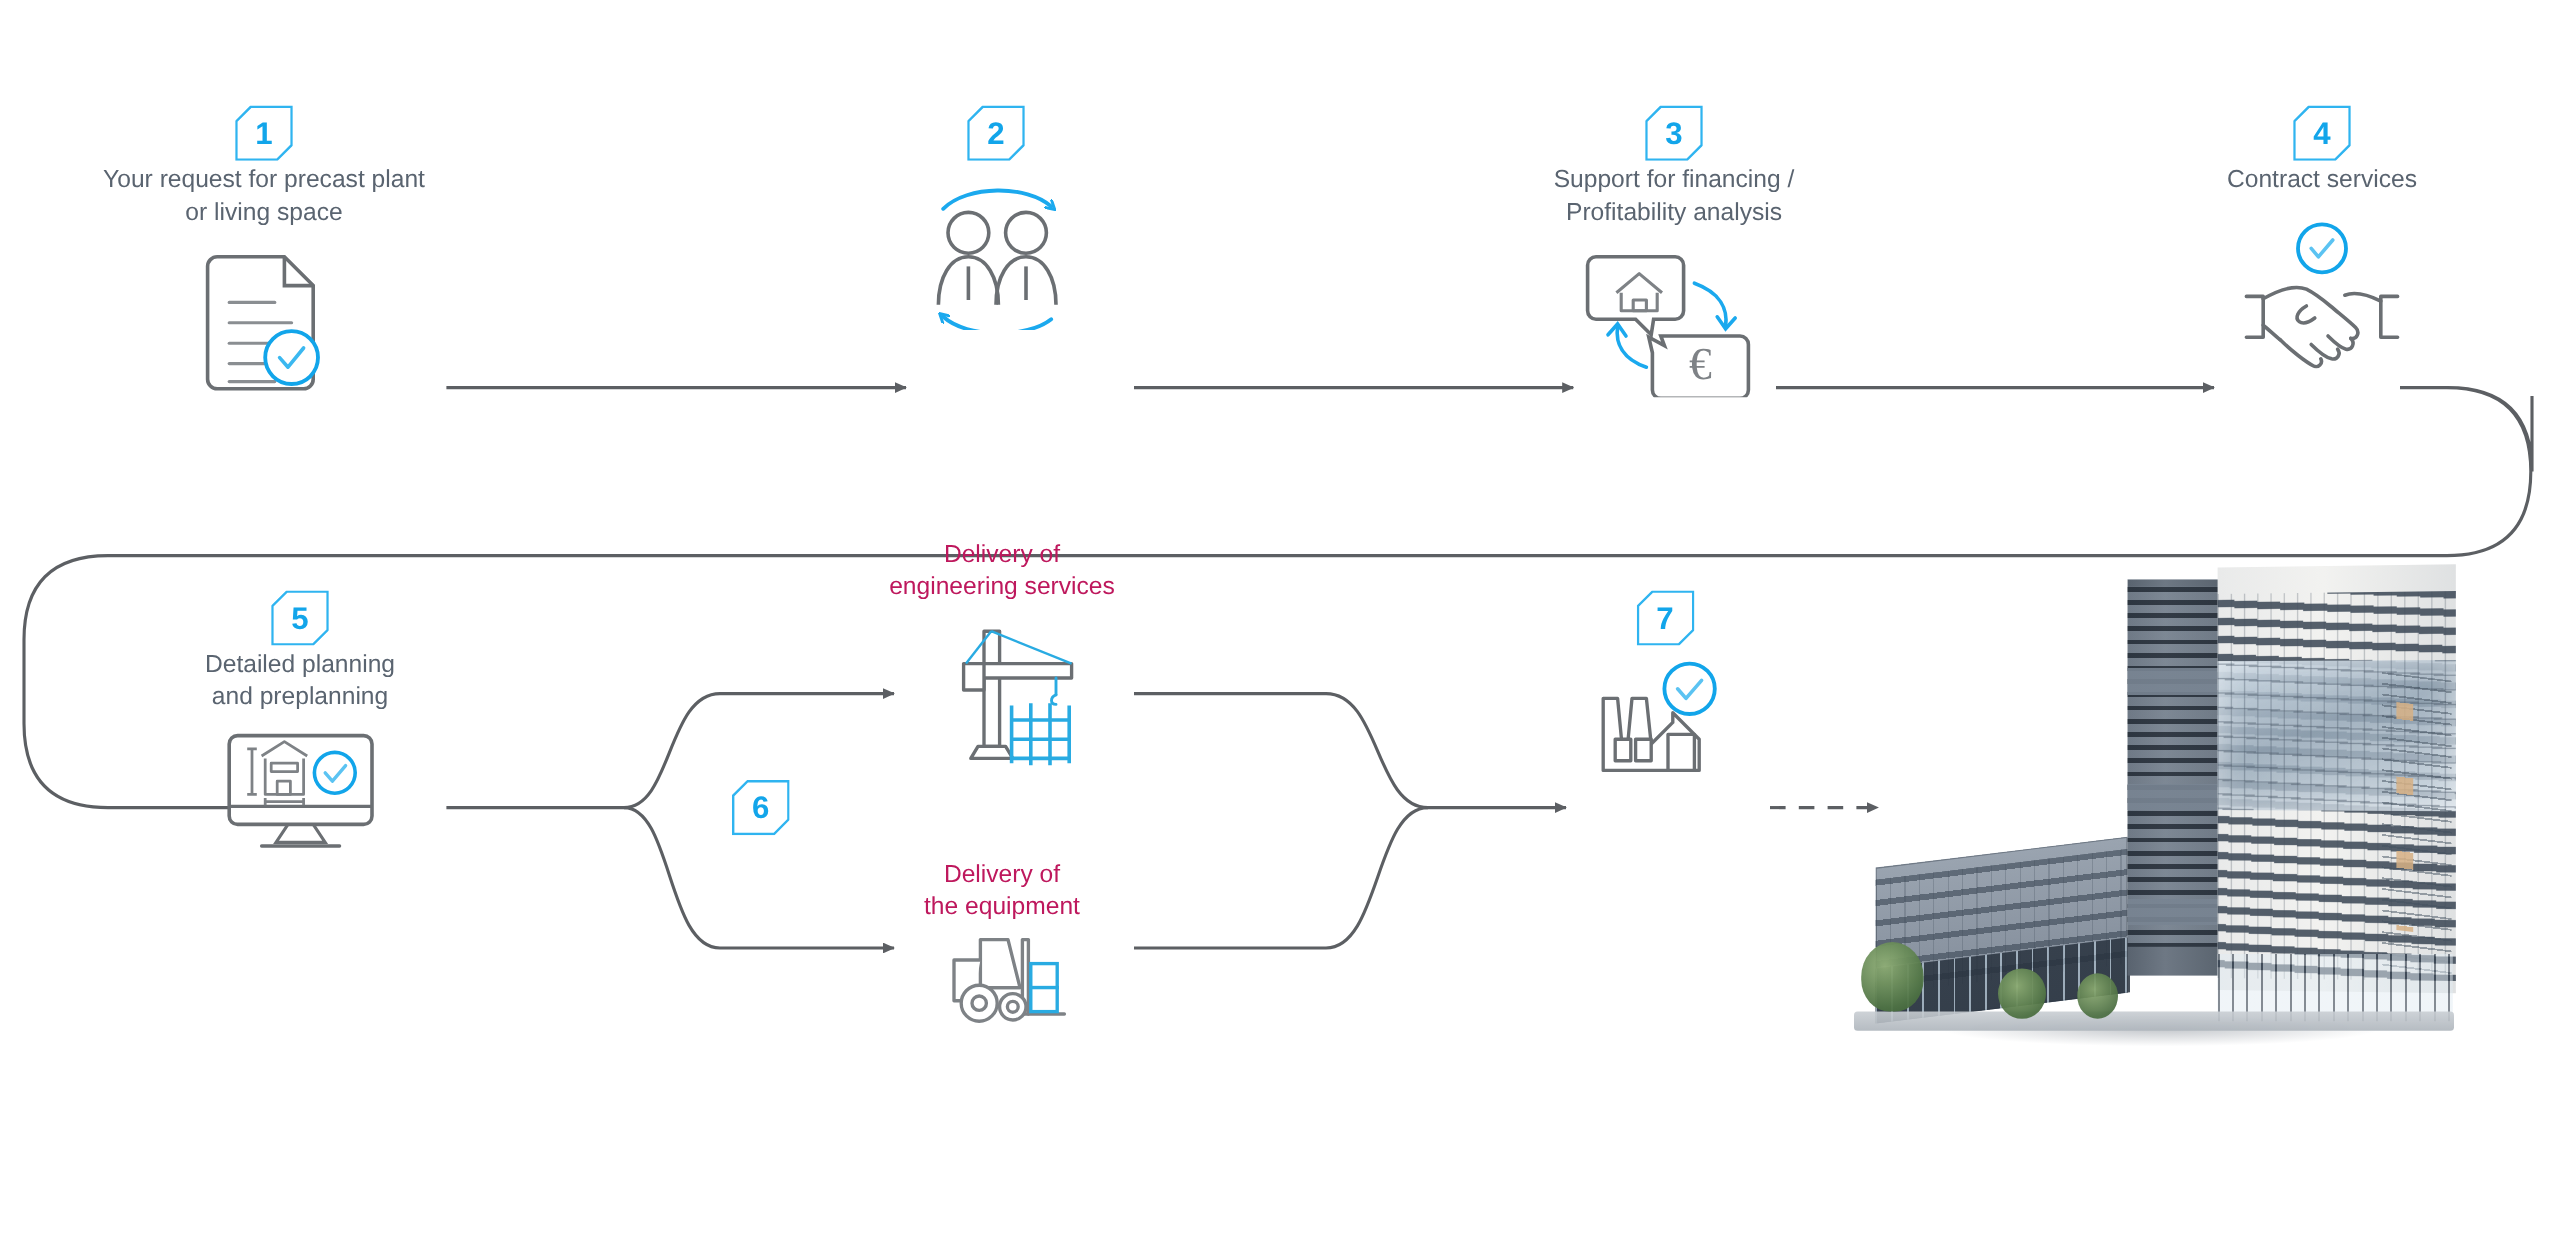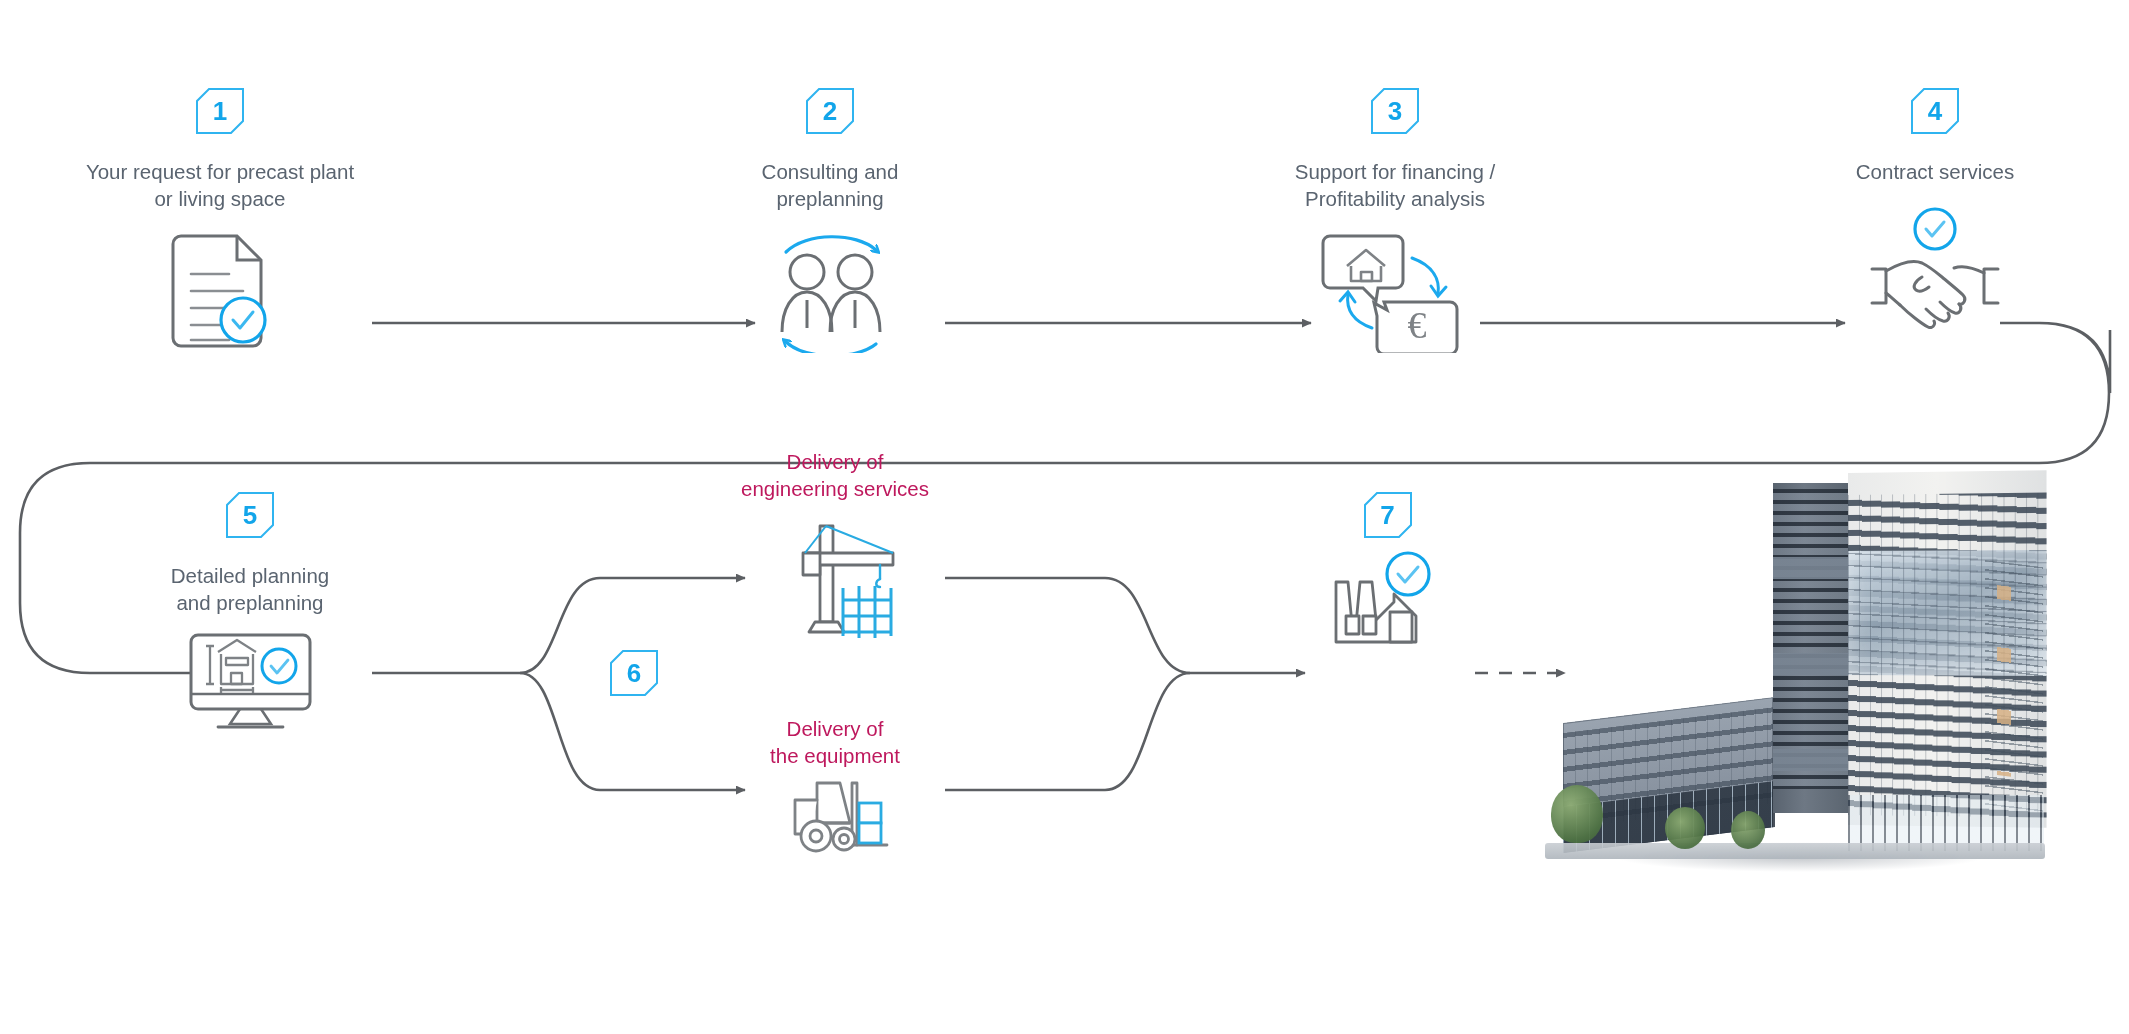--- a/index.html
+++ b/index.html
@@ -24,21 +24,21 @@
   .badge .num{
     position:absolute;left:0;top:0;width:48px;height:46px;
     display:flex;align-items:center;justify-content:center;
     color:#12A5EA;font-size:26px;font-weight:bold;
     font-family:"Liberation Sans","DejaVu Sans",sans-serif;
     line-height:1;
   }
 
   .caption{
     color:#5A6470;font-size:20.5px;line-height:27px;
-    margin-top:24px;white-space:pre-line;font-weight:400;
+    margin-top:2px;white-space:pre-line;font-weight:400;
   }
   .caption-only{
     position:absolute;z-index:3;text-align:center;
     color:#be185d;font-size:20.5px;line-height:27px;white-space:pre-line;
   }
 
   .icon-wrap{margin-top:16px;display:flex;justify-content:center;align-items:flex-start;}
   .icon-abs{position:absolute;z-index:3;}
 
   
@@ -110,22 +110,20 @@
     </div>
   </div>
 
   <div class="node" style="left:690px;top:88px;width:280px;">
     <div class="badge">
       <svg width="48" height="46" viewBox="0 0 48 46">
           <path d="M13,1 L47,1 L47,33 L35,45 L1,45 L1,13 Z" fill="#fff" stroke="#2FB4F0" stroke-width="2"></path>
         </svg>
       <span class="num">2</span>
     </div>
-    <div class="caption">Consulting and
-preplanning</div>
     <div class="icon-wrap">
       <svg width="140" height="125" viewBox="0 0 140 125">
         <g fill="none" stroke="#6B6F73" stroke-width="3">
           <circle cx="47" cy="44" r="17"></circle>
           <path d="M22,104 c0,-23 10,-40 25,-40 c15,0 25,17 25,40"></path>
           <path d="M47,72 v28"></path>
           <circle cx="95" cy="44" r="17"></circle>
           <path d="M70,104 c0,-23 10,-40 25,-40 c15,0 25,17 25,40"></path>
           <path d="M95,72 v28"></path>
         </g>

